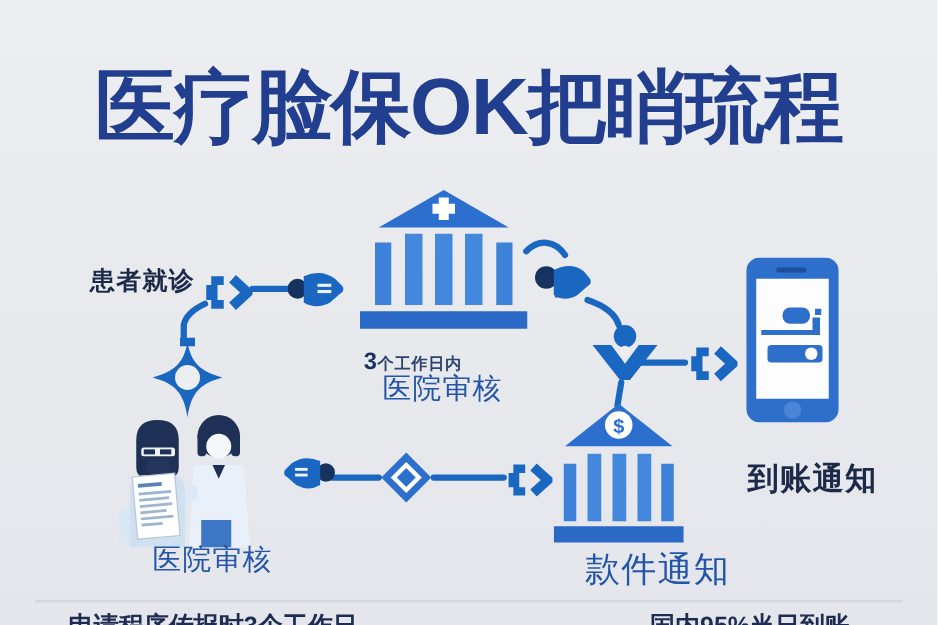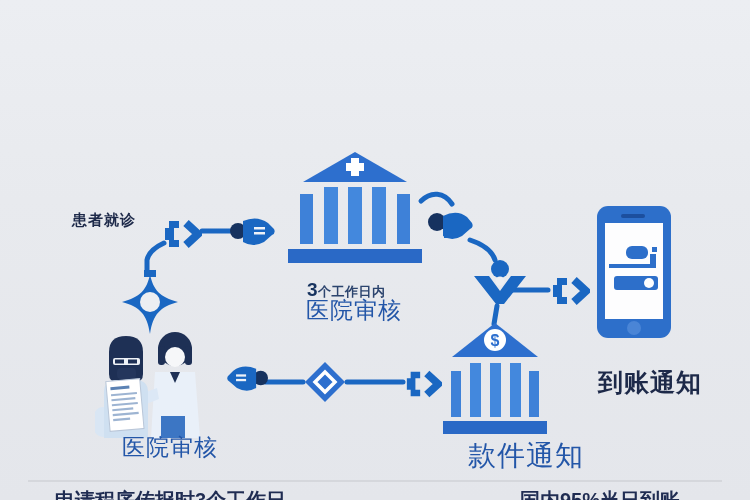--- a/index.html
+++ b/index.html
@@ -10,22 +10,22 @@
   }
   .abs{position:absolute;}
   #title{
     left:0;top:42px;width:750px;text-align:center;
     font-size:64px;font-weight:900;color:#223e8f;letter-spacing:-1px;
     text-shadow:0 1px 0 rgba(255,255,255,.4);
     white-space:nowrap;
   }
   .navy-label{color:#1d2949;font-weight:800;}
   .blue-label{color:#2356a8;font-weight:400;}
-  #patient-label{left:72px;top:211px;font-size:15px;letter-spacing:1px;}
-  #duration{left:307px;top:279px;font-size:13px;font-weight:700;color:#2c446e;letter-spacing:.5px;}
+  #patient-label{left:72px;top:211px;font-size:20px;letter-spacing:1px;}
+  #duration{left:291px;top:279px;font-size:13px;font-weight:700;color:#2c446e;letter-spacing:.5px;}
   #duration b{font-size:19px;font-weight:900;color:#17335f;}
   #review-center-label{left:306px;top:295px;font-size:23px;letter-spacing:1px;}
   #arrival-label{left:598px;top:366px;font-size:25px;letter-spacing:1px;font-family:Liberation Mono, monospace;}
   #review-bottom-label{left:122px;top:432px;font-size:23px;letter-spacing:1px;}
   #payment-label{left:468px;top:437px;font-size:28px;letter-spacing:1px;}
   #divider{left:28px;top:480px;width:694px;height:2px;background:#d5d7dc;}
   .bottom-note{top:487px;font-size:20px;font-weight:800;color:#1f2c52;white-space:nowrap;}
   #bottom-note-left{left:55px;}
   #bottom-note-right{left:520px;}
   svg{display:block;}
@@ -41,20 +41,21 @@
       <path d="M164,243 Q149,250 147,260 L147,270"></path>
       <path d="M421,201 C431,191 444,192 452,204"></path>
       <path d="M470,240 Q491,247 495,260"></path>
       <path d="M512,290 L548,290"></path>
       <path d="M497,306 L494,324"></path>
       <path d="M265,382 L303,382"></path>
       <path d="M347,382 L403,382"></path>
     </g>
   </svg>
 
+  <div class="abs" id="title">医疗脸保OK把睄琉程</div>
 
   <div class="abs navy-label" id="patient-label">患者就诊</div>
 
   <svg class="abs" style="left:162px;top:220px" width="40" height="28" viewBox="0 0 40 28">
     <path fill="#1a67c2" d="M17,1 H7 V8 H3 V20 H7 V27 H17 V20 H12 V8 H17 Z"></path>
     <path fill="none" stroke="#1a67c2" stroke-width="8" d="M24,3 L36,14 L24,25"></path>
   </svg>
 
   <svg class="abs" style="left:230px;top:216px" width="46" height="30" viewBox="0 0 46 30">
     <rect x="0" y="7" width="16" height="16" rx="8" fill="#16325f"></rect>

